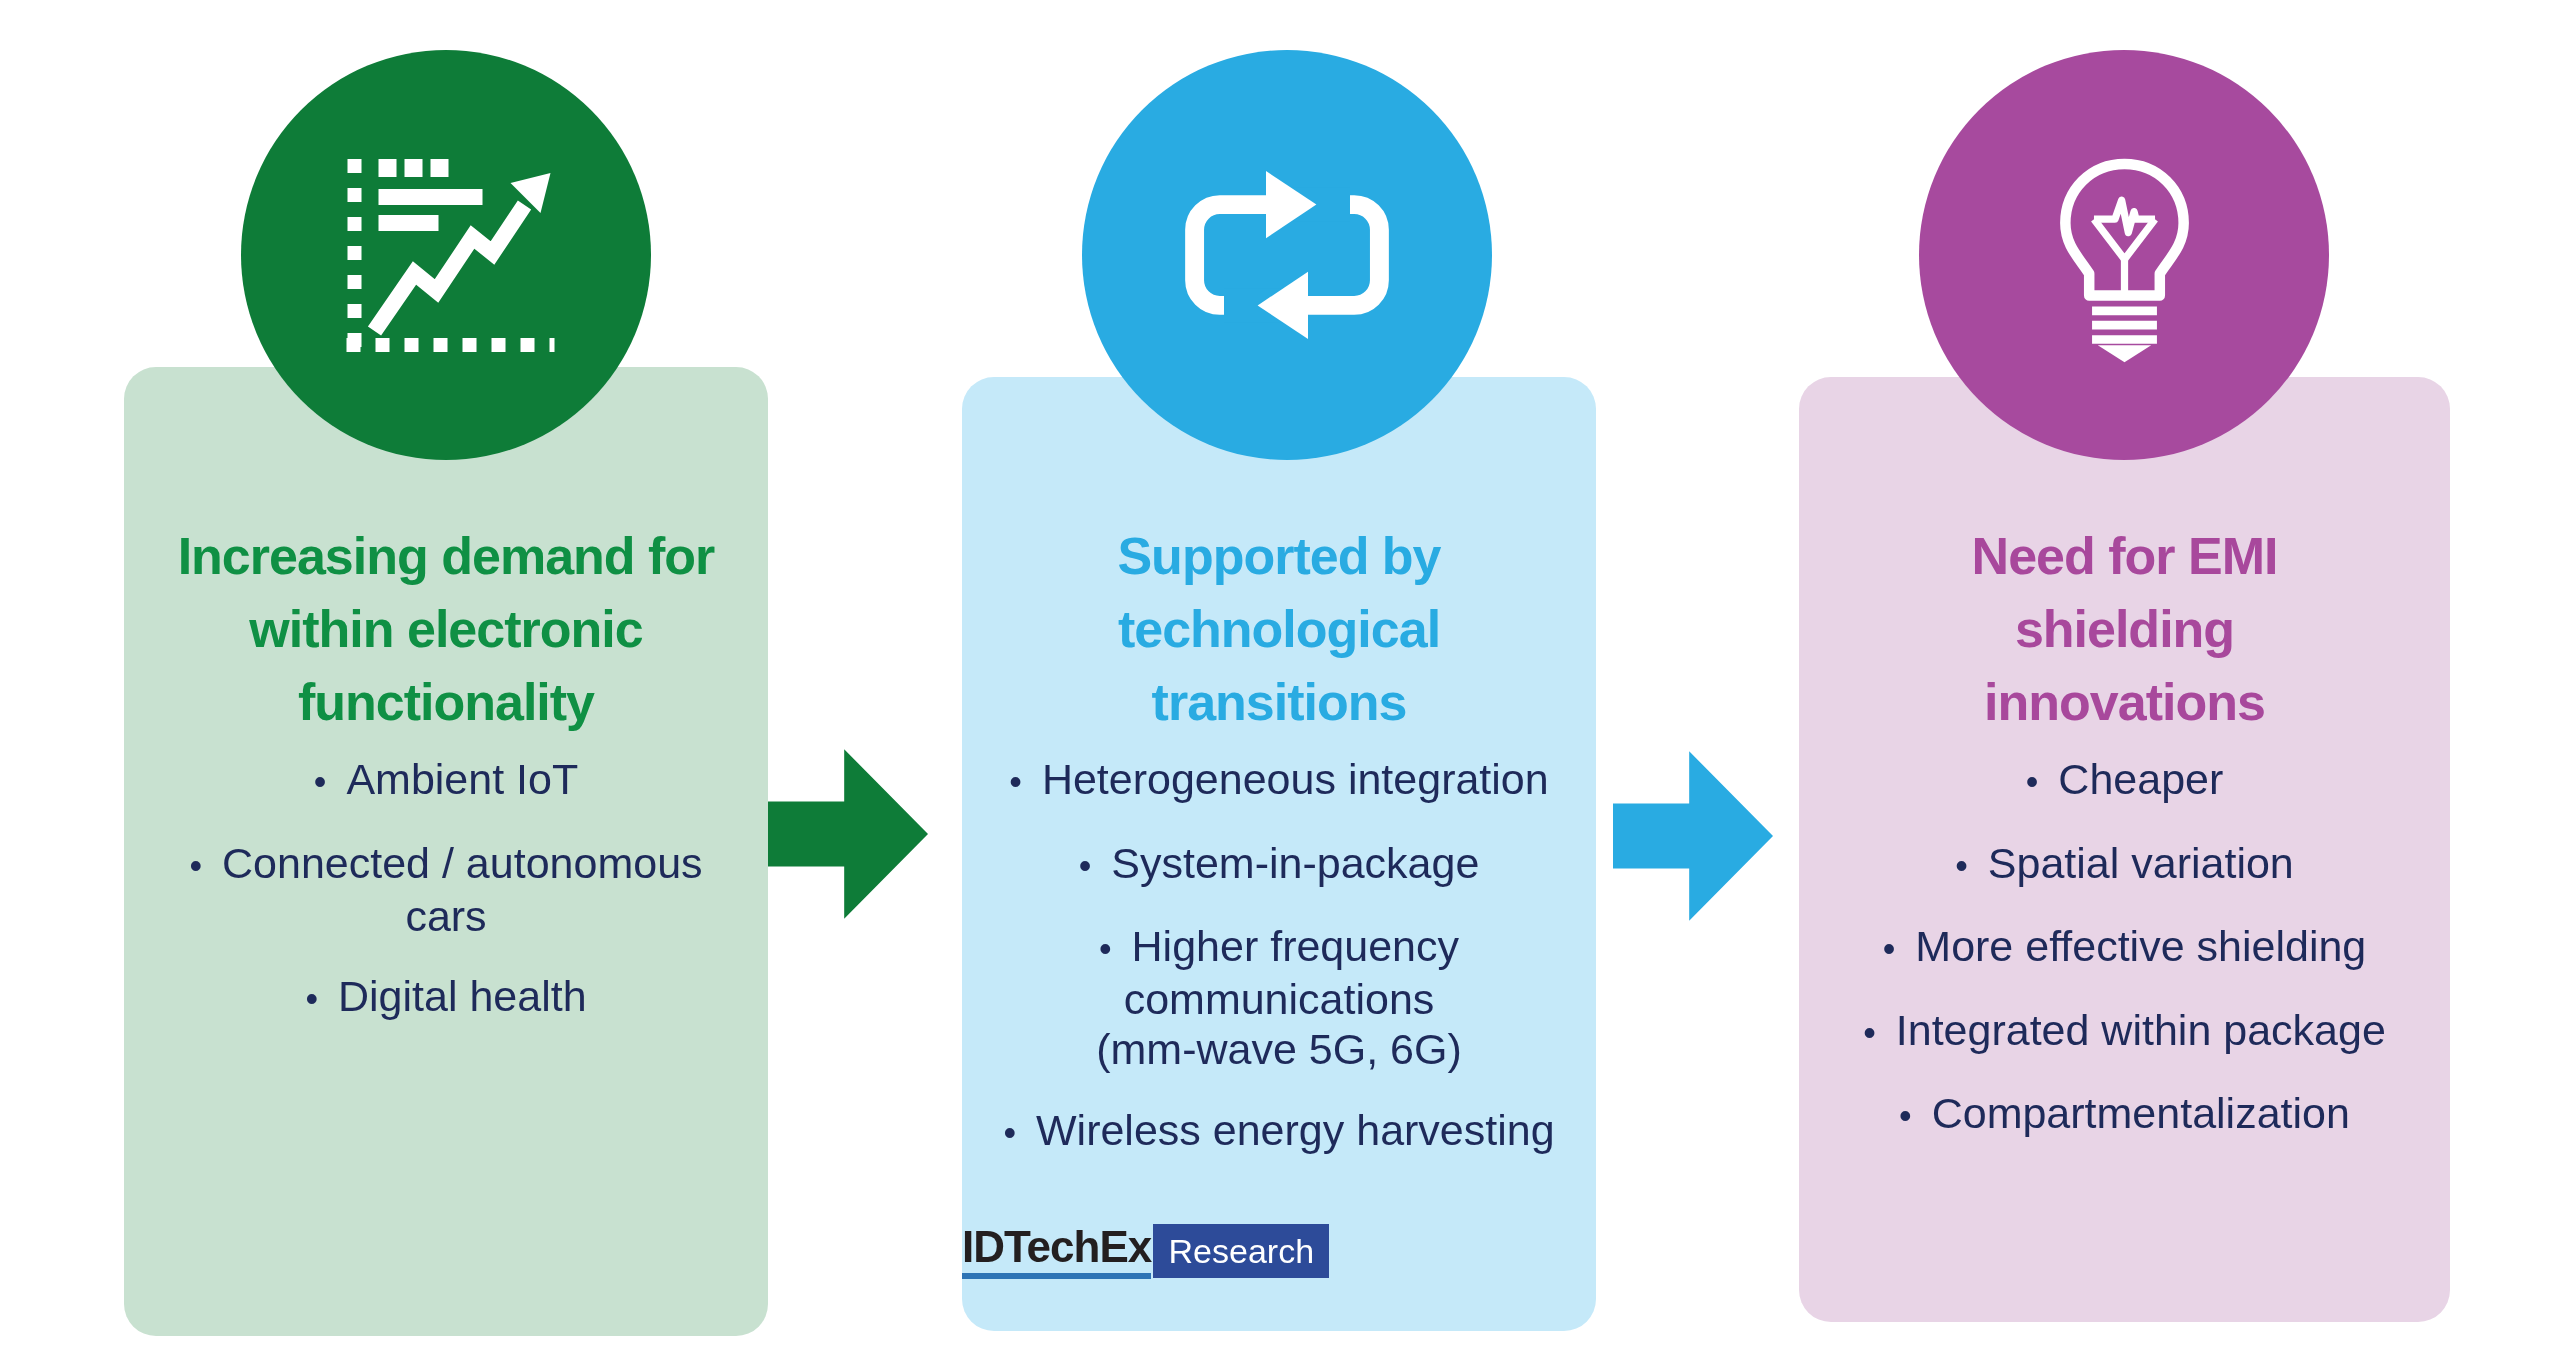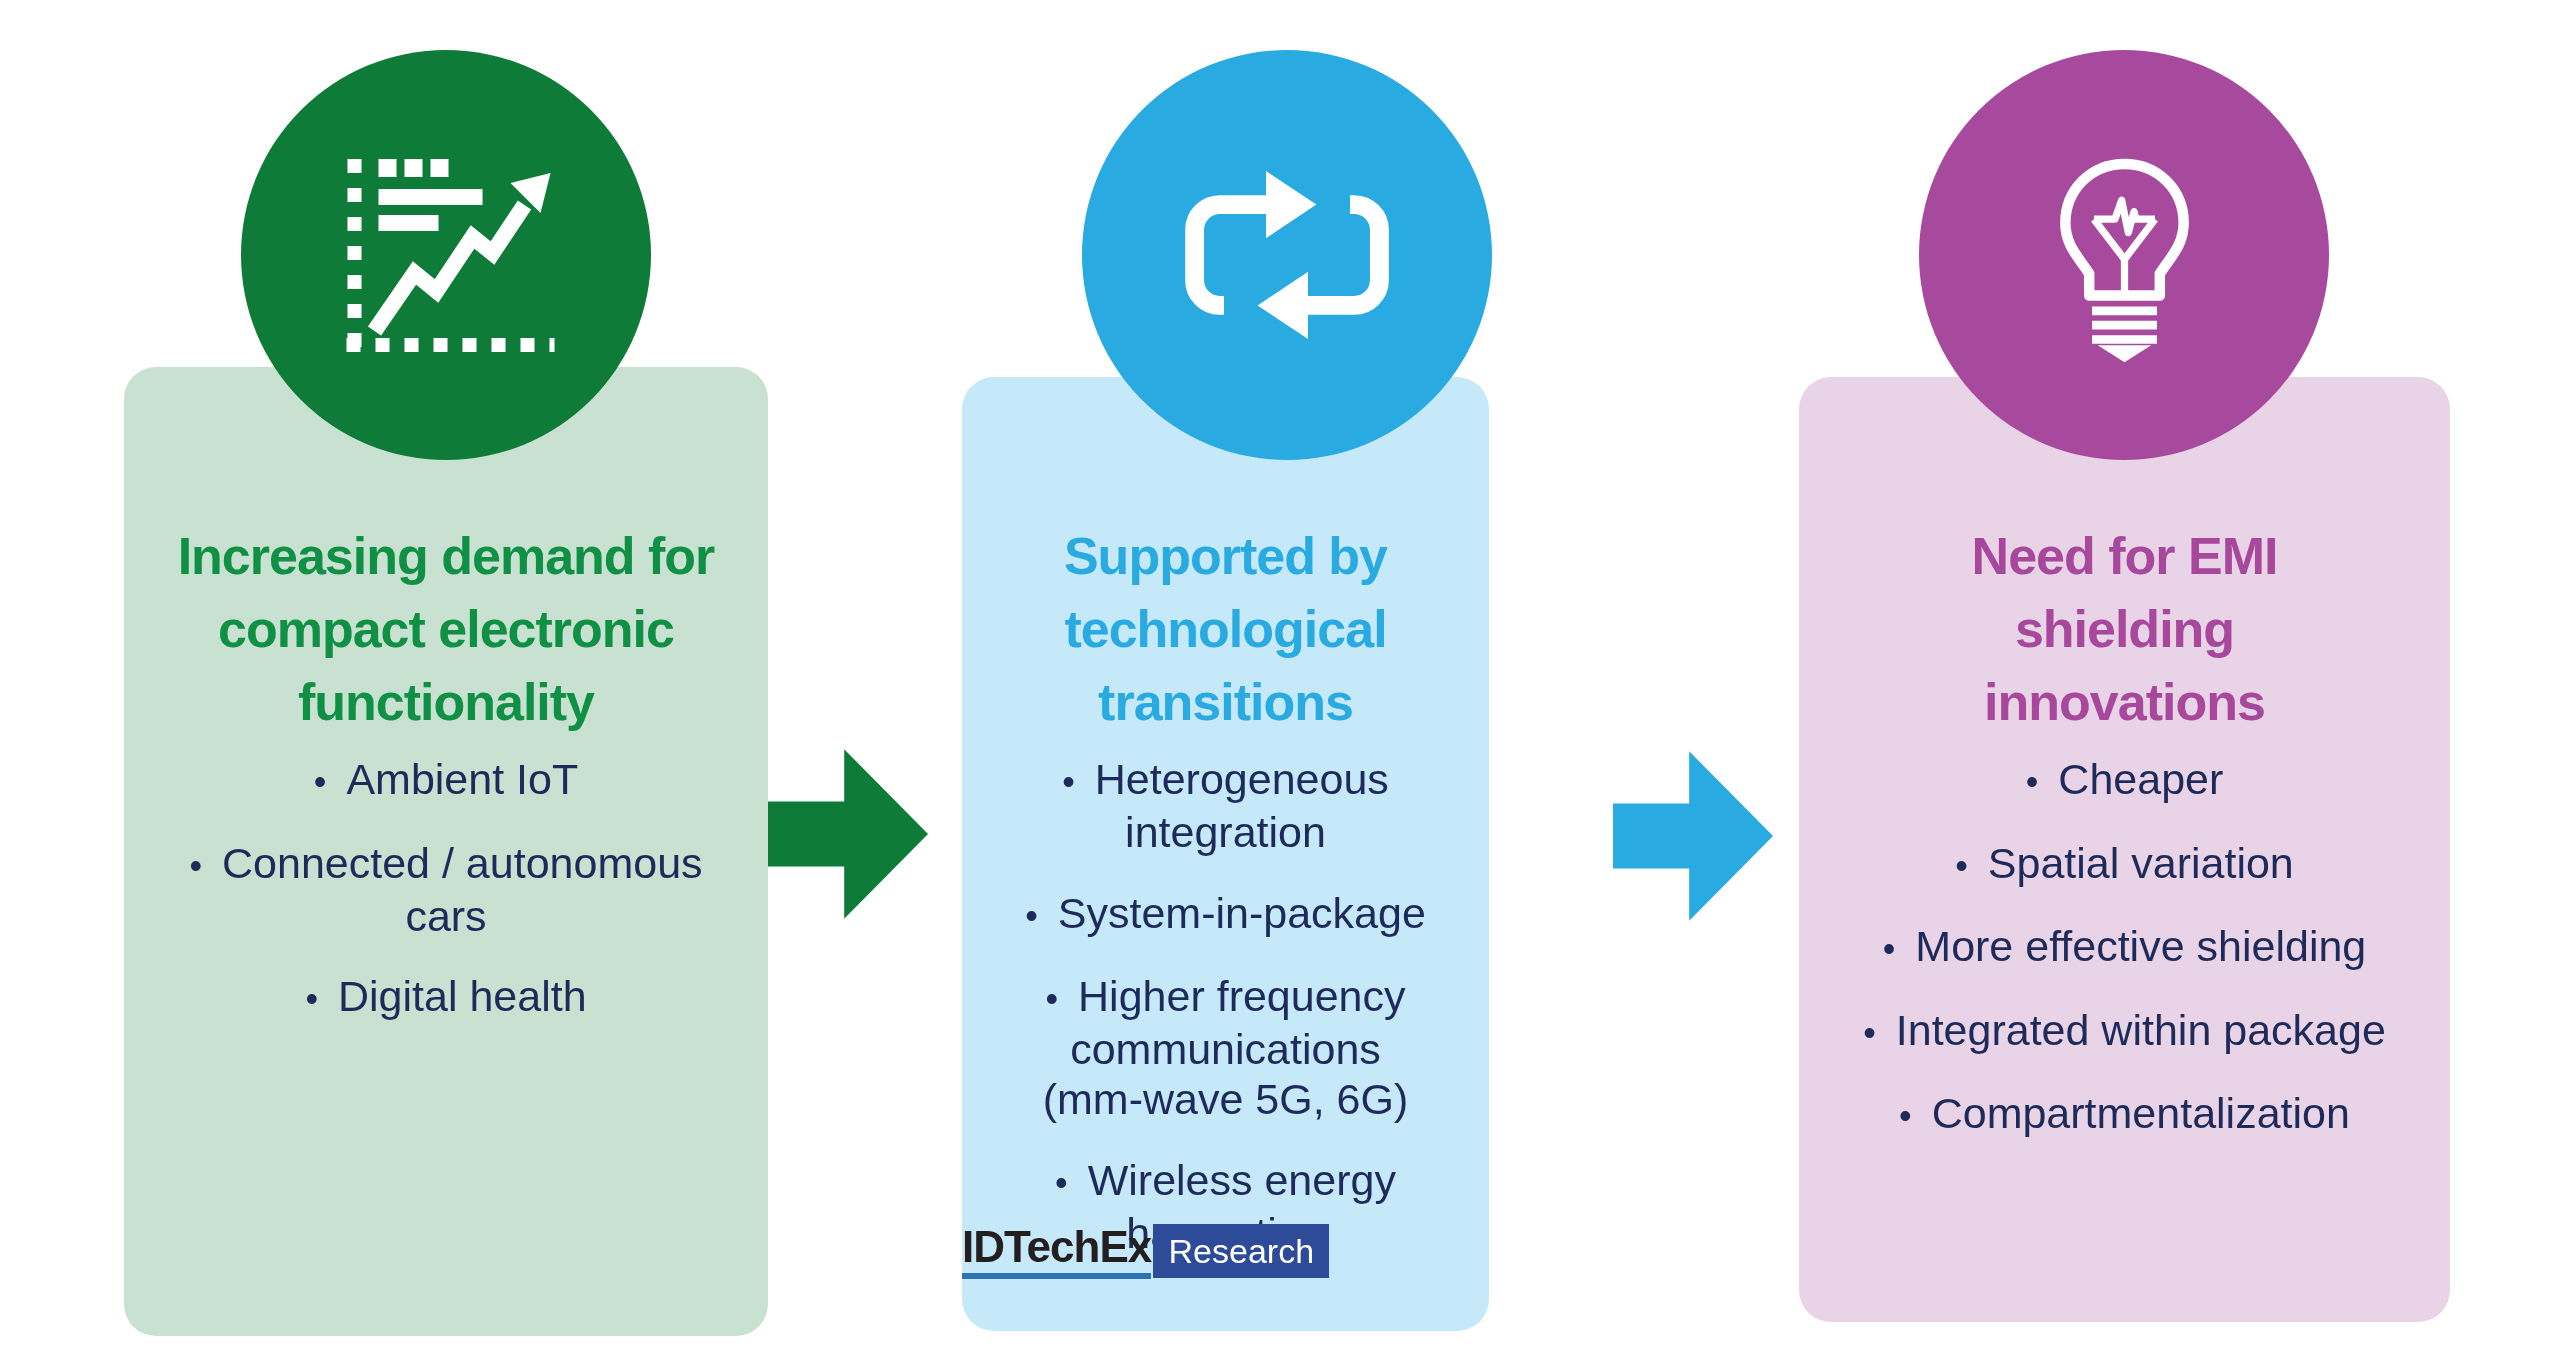--- a/index.html
+++ b/index.html
@@ -12,21 +12,21 @@
   }
   
   .card {
     position:absolute;
     border-radius:32px;
     background: var(--card-bg);
     box-sizing:border-box;
     text-align:center;
   }
   .col-0 .card { left:124px;  top:367px; width:644px; height:969px; padding:153px 27px 29px; }
-  .col-1 .card { left:962px; top:377px; width:527px; height:954px; padding:143px 27px 29px; }
+  .col-1 .card { left:962px; top:377px; width:634px; height:954px; padding:143px 27px 29px; }
   .col-2 .card { left:1799px; top:377px; width:651px; height:945px;  padding:143px 45px 29px; }
 
   
   .circle {
     position:absolute; top:50px;
     width:410px; height:410px;
     border-radius:50%;
     background: var(--accent);
     display:flex; align-items:center; justify-content:center;
   }
@@ -81,21 +81,21 @@
   }
 </style>
 </head>
 <body>
 
 <div class="canvas" style="--background: #ffffff; --text: #1e2a5a;">
 
   <section class="col col-0" style="--accent: #0e7c38; --heading: #0f9044; --card-bg: #c8e1d0;">
     <div class="card">
       <h2 class="title">Increasing demand for
-compact electronic
+within electronic
 functionality</h2>
       <ul class="bullets">
 
           <li class="bullet"><span class="btext">Ambient IoT</span></li>
 
           <li class="bullet"><span class="btext">Connected / autonomous
 cars</span></li>
 
           <li class="bullet"><span class="btext">Digital health</span></li>
 

